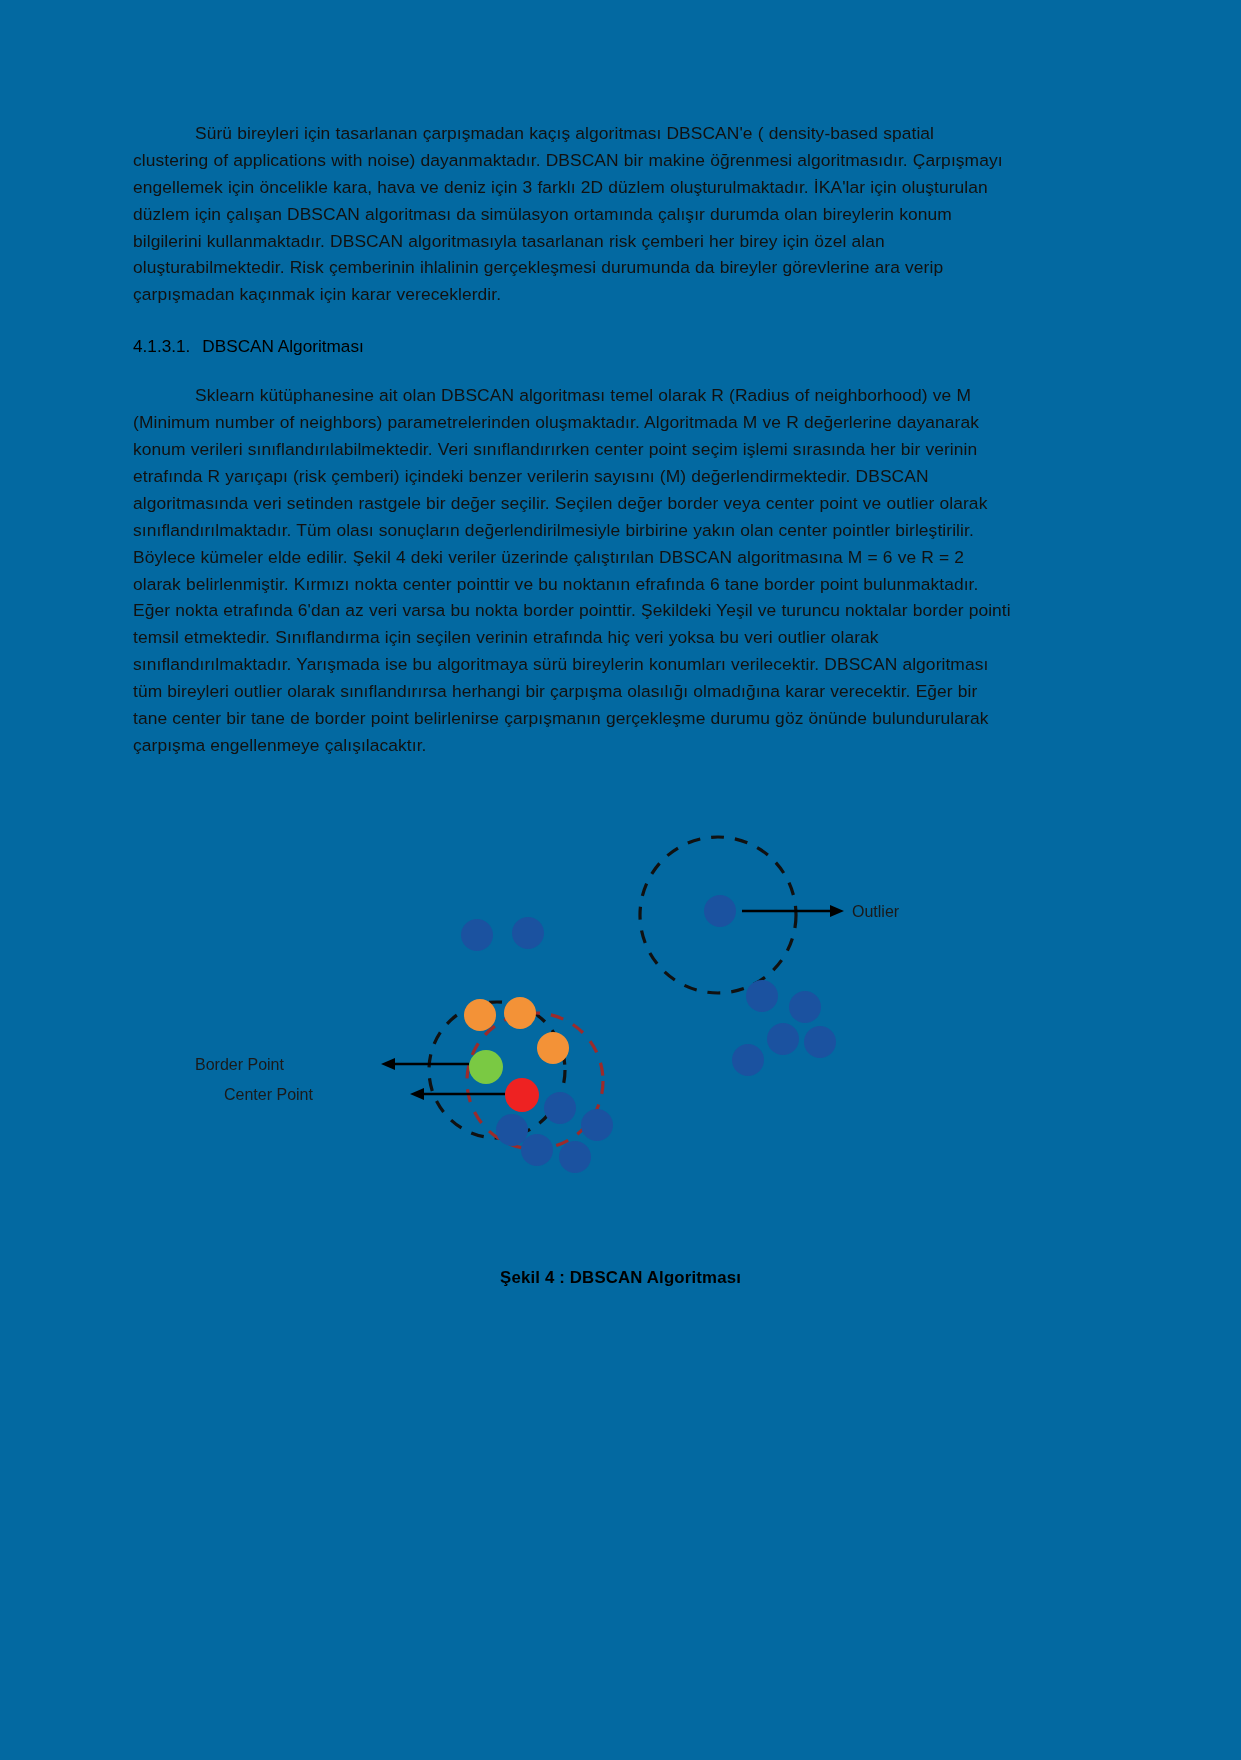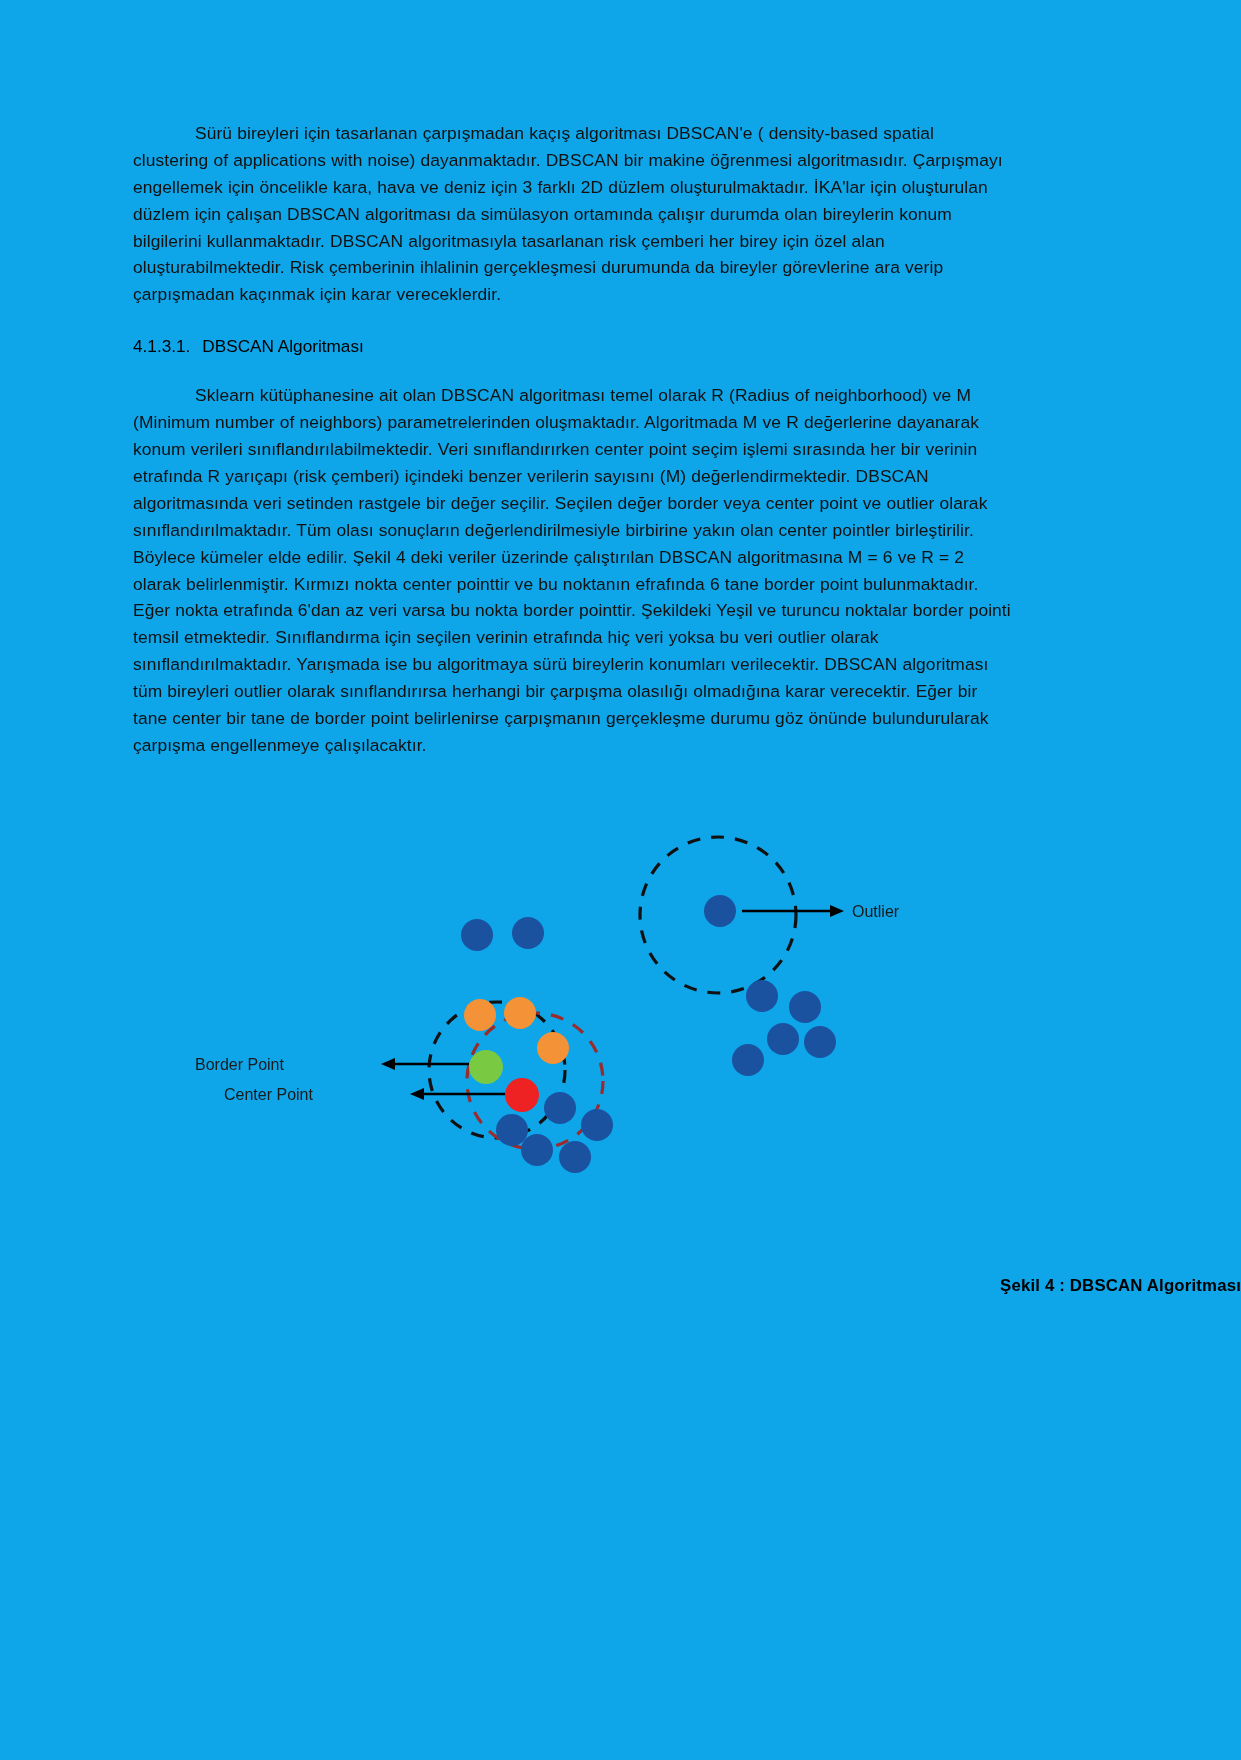--- a/index.html
+++ b/index.html
@@ -11,21 +11,21 @@
     width: 1241px;
     height: 1760px;
     position: relative;
     font-family: "Liberation Sans", sans-serif;
     color: #000000;
     overflow: hidden;
   }
   .page {
     position: absolute;
     inset: 0;
-    background: #0ea5e9;
+    background: #0369a1;
   }
   .content {
     position: absolute;
     left: 133px;
     top: 120px;
     width: 878px;
   }
   p.body-para {
     margin: 0 0 0 0;
     font-size: 17.4px;
@@ -52,22 +52,22 @@
     top: 820px;
     width: 1241px;
   }
   .figure-canvas {
     position: relative;
     width: 1056px;
     height: 420px;
   }
   .figure-canvas svg { display: block; }
   .fig-caption {
-    margin-top: 36px;
-    text-align: right;
+    margin-top: 28px;
+    text-align: center;
     font-size: 16.8px;
     font-weight: bold;
     color: #000000;
     letter-spacing: 0.01em;
   }
   .lbl {
     font-family: "Liberation Sans", sans-serif;
     font-size: 16px;
     fill: #1a1a1a;
   }

